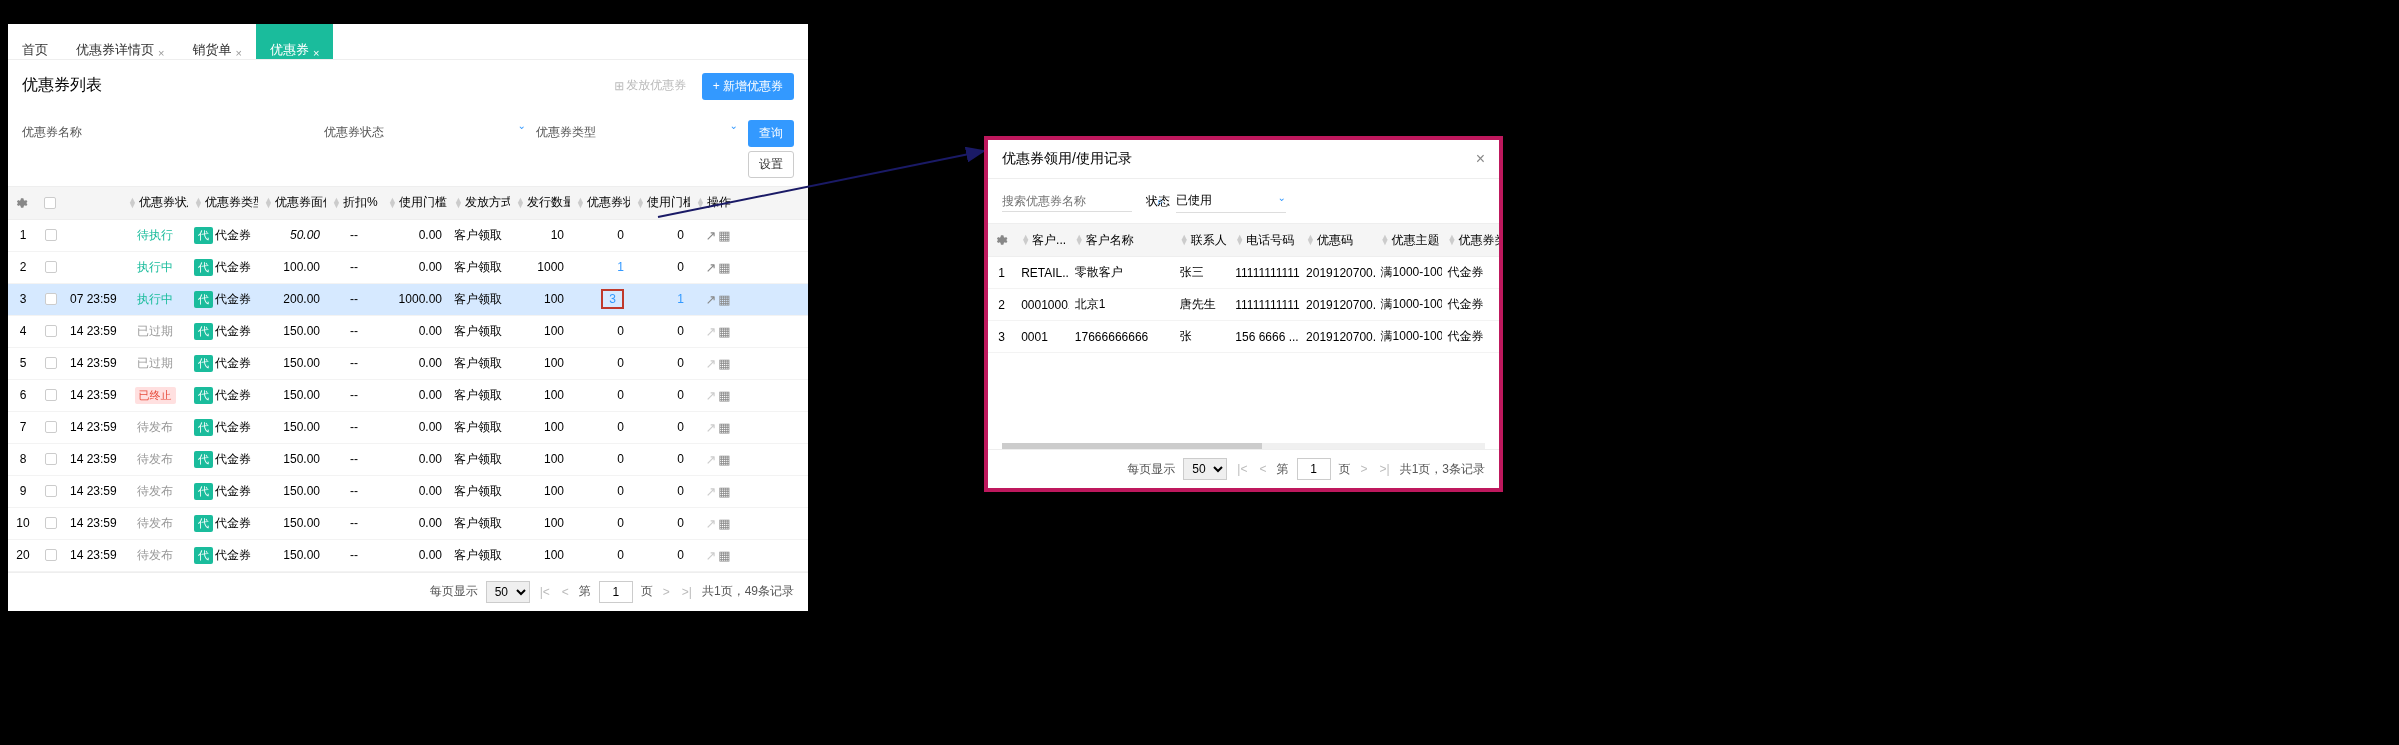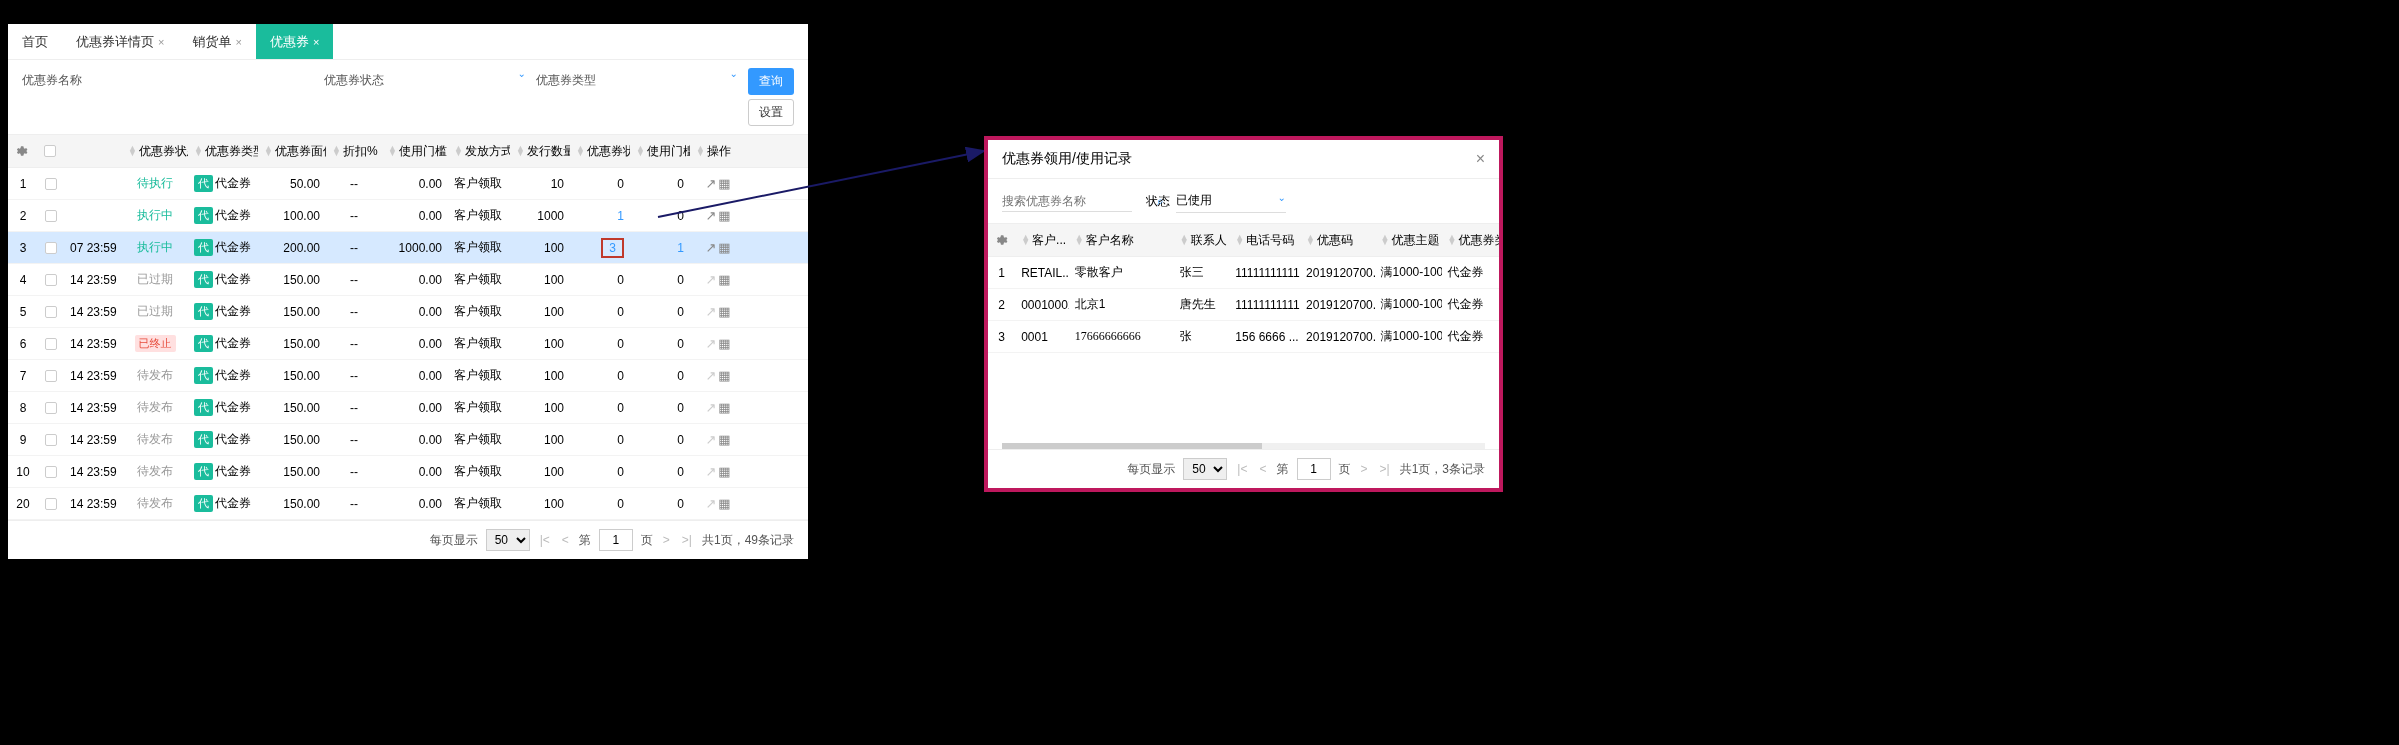--- a/index.html
+++ b/index.html
@@ -1,21 +1,21 @@
 <!DOCTYPE html>
 <html><head>
   <meta charset="utf-8">
   <style>
     * { margin: 0; padding: 0; box-sizing: border-box; font-family: -apple-system, "Microsoft YaHei", sans-serif; }
     body { background: #000; width: 2399px; height: 745px; position: relative; }
     .panel { background: #fff; position: absolute; }
     .left-panel { left: 8px; top: 24px; width: 800px; }
     .right-panel { left: 984px; top: 136px; width: 519px; border: 4px solid #be185d; }
     .tabs { display: flex; border-bottom: 1px solid #eee; height: 36px; align-items: center; }
-    .tab { padding: 16px 14px; font-size: 13px; color: #333; height: 100%; display: flex; align-items: center; gap: 4px; cursor: pointer; }
+    .tab { padding: 0 14px; font-size: 13px; color: #333; height: 100%; display: flex; align-items: flex-end; gap: 4px; cursor: pointer; }
     .tab.active { background: #1abc9c; color: #fff; }
     .tab-close { font-size: 11px; color: #999; }
     .tab.active .tab-close { color: #fff; }
     .header { display: flex; justify-content: space-between; padding: 12px 14px; align-items: center; }
     .title { font-size: 16px; font-weight: 500; }
     .btn { padding: 4px 10px; font-size: 12px; border-radius: 3px; cursor: pointer; border: 1px solid transparent; display: inline-flex; align-items: center; gap: 2px; }
     .btn.disabled { color: #bbb; background: #fff; }
     .btn.primary { background: #3399ff; color: #fff; }
     .btn.default { background: #fff; color: #333; border-color: #ccc; }
     .filter-row { display: flex; padding: 8px 14px; gap: 10px; align-items: flex-start; }
@@ -76,20 +76,30 @@
       <div class="tab">
         <span>销货单</span>
         <span class="tab-close">×</span>
       </div>
       <div class="tab active">
         <span>优惠券</span>
         <span class="tab-close">×</span>
       </div>
     </div>
 
+  <div class="header">
+    <div class="title">优惠券列表</div>
+    <div>
+      <span class="btn disabled">
+        <span>⊞</span>
+        <span>发放优惠券</span>
+      </span>
+      <span class="btn primary">+ 新增优惠券</span>
+    </div>
+  </div>
 
   <div class="filter-row">
     <span class="filter-label">优惠券名称</span>
     <input class="filter-input" style="width: 120px;">
     <span class="filter-label">优惠券状态</span>
     <div class="filter-select" style="display:flex;justify-content:flex-end;width:120px">
         <span class="chevron">⌄</span>
       </div>
     <span class="filter-label">优惠券类型</span>
     <div class="filter-select" style="display:flex;justify-content:flex-end;width:120px">
@@ -192,21 +202,21 @@
             <span class="checkbox"></span>
           </div>
           <div class="td" style="width: 58px; justify-content: flex-start;"></div>
           <div class="td" style="width: 66px; justify-content: center;">
             <span class="st-green">待执行</span>
           </div>
           <div class="td" style="width: 70px; justify-content: flex-start;">
             <span class="badge badge-green">代</span> 
             <span>代金券</span>
           </div>
-          <div class="td" style="width: 68px; justify-content: flex-end;">50.00</div>
+          <div class="td" style="width: 68px; justify-content: flex-end; font-style: italic;">50.00</div>
           <div class="td" style="width: 56px; justify-content: center;">--</div>
           <div class="td" style="width: 66px; justify-content: flex-end;">0.00</div>
           <div class="td" style="width: 62px; justify-content: flex-start;">客户领取</div>
           <div class="td" style="width: 60px; justify-content: flex-end;">10</div>
           <div class="td" style="width: 60px; justify-content: flex-end;">0</div>
           <div class="td" style="width: 60px; justify-content: flex-end;">0</div>
           <div class="td" style="width: 56px; justify-content: center;">
             <span class="action ">↗</span> 
             <span class="action">▦</span>
           </div>
@@ -605,21 +615,21 @@
           <div class="td" style="width: 110px;">北京1</div>
           <div class="td" style="width: 58px;">唐先生</div>
           <div class="td" style="width: 74px;">11111111111</div>
           <div class="td" style="width: 78px;">2019120700...</div>
           <div class="td" style="width: 70px;">满1000-100</div>
           <div class="td" style="width: 60px;">代金券</div>
         </div>
         <div class="tr">
           <div class="td" style="width: 28px; justify-content: center;">3</div>
           <div class="td" style="width: 56px;">0001</div>
-          <div class="td" style="width: 110px; font-family: Liberation Serif, serif;">17666666666</div>
+          <div class="td" style="width: 110px;">17666666666</div>
           <div class="td" style="width: 58px;">张</div>
           <div class="td" style="width: 74px;">156 6666 ...</div>
           <div class="td" style="width: 78px;">2019120700...</div>
           <div class="td" style="width: 70px;">满1000-100</div>
           <div class="td" style="width: 60px;">代金券</div>
         </div>
       </div>
   </div>
   <div style="height:90px"></div>
   <div class="scroll-track">

